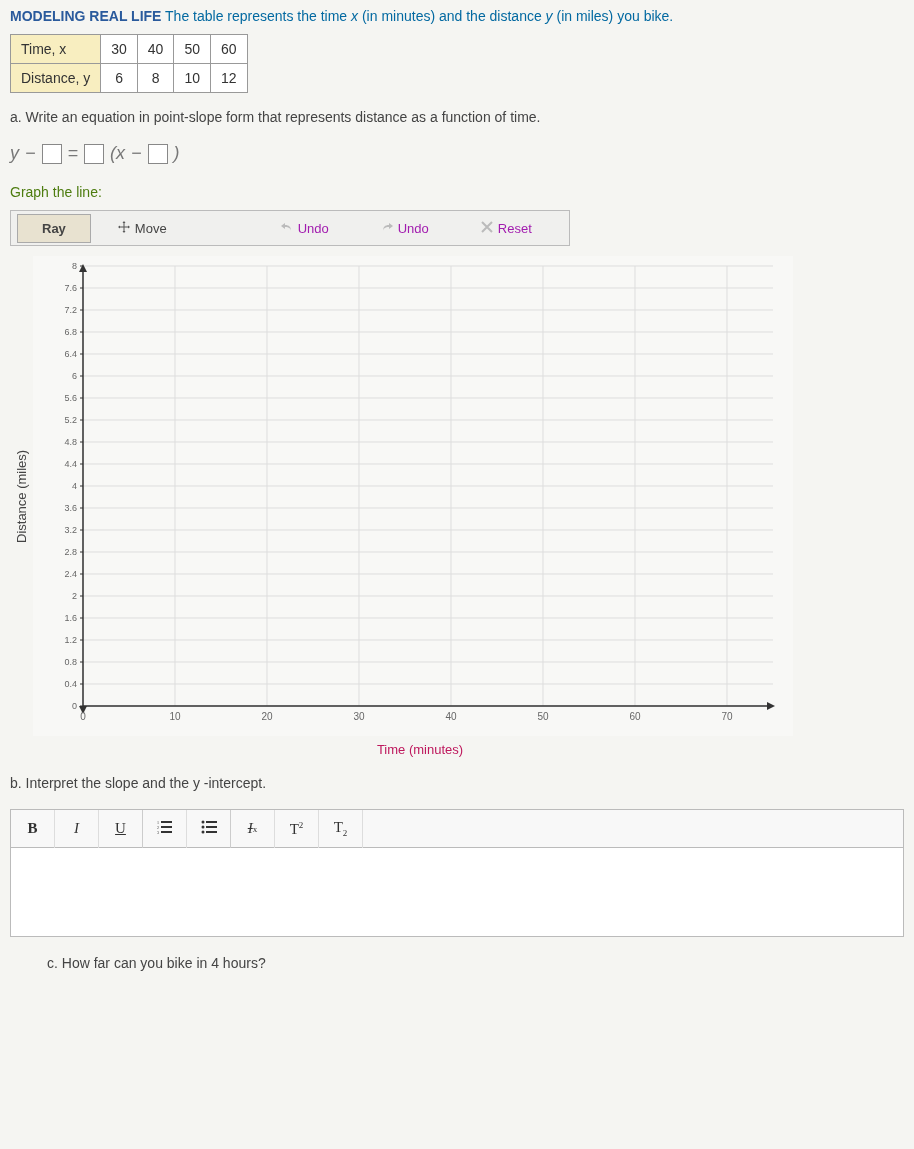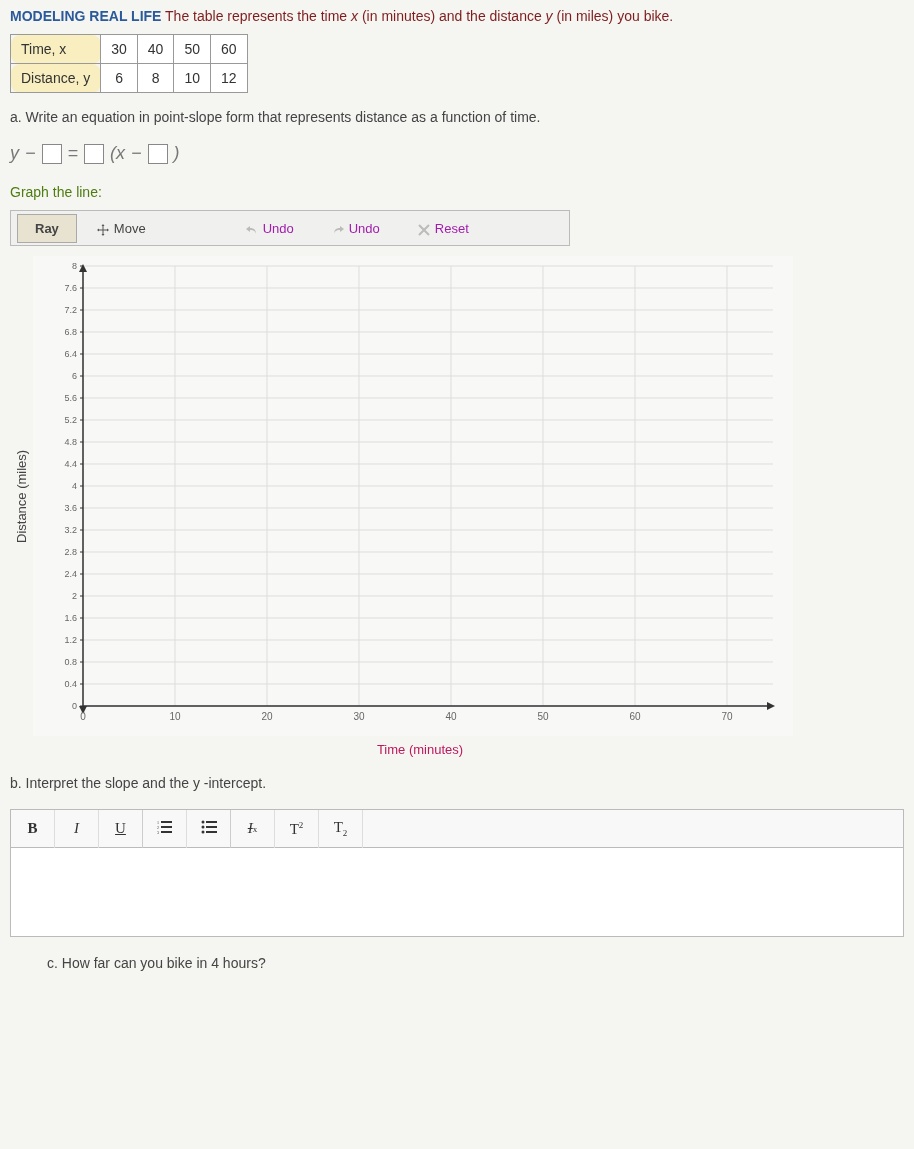--- a/index.html
+++ b/index.html
@@ -11,42 +11,41 @@
     padding: 8px 10px 0 10px;
     font-size: 14px;
   }
   .heading {
     margin-bottom: 10px;
   }
   .heading .bold-blue {
     color: #2a5a9c;
     font-weight: bold;
   }
-  .heading .rest { color: #7f1d1d; }
+  .heading .rest { color: #0369a1; }
   .heading .ital { font-style: italic; }
 
   table.data-table {
     border-collapse: collapse;
     margin: 8px 0 16px 0;
   }
   table.data-table td {
     border: 1px solid #999;
     padding: 6px 10px;
     text-align: center;
     background: #fff;
     font-size: 14px;
     color: #333;
   }
   table.data-table td.label {
     background: #f8eec0;
     text-align: left;
     font-weight: normal;
     min-width: 90px;
     color: #333;
-    border-radius: 9px;
   }
   table.data-table td.val { min-width: 30px; }
 
   .part-label { color: #444; margin: 12px 0 18px 0; }
 
   .equation {
     color: #777;
     font-style: italic;
     font-size: 18px;
     display: flex;
@@ -70,26 +69,26 @@
     background: #f0f0ee;
     display: flex;
     align-items: center;
     height: 36px;
     padding: 0 6px;
     gap: 2px;
     margin-bottom: 8px;
     width: 560px;
   }
   .toolbar .btn {
-    padding: 6px 17px;
+    padding: 6px 24px;
     font-size: 13px;
     color: #444;
     border: 1px solid transparent;
     cursor: pointer;
-    display: flex; align-items: flex-end; gap: 5px;
+    display: flex; align-items: flex-start; gap: 5px;
   }
   .toolbar .btn.active {
     background: #e8e2d0;
     border: 1px solid #aaa;
     font-weight: bold;
   }
   .toolbar .btn.disabled { color: #a21caf; }
   .toolbar .spacer { flex: 0 0 60px; }
   .tb-icon { width: 12px; height: 12px; display:inline-block; }
 

